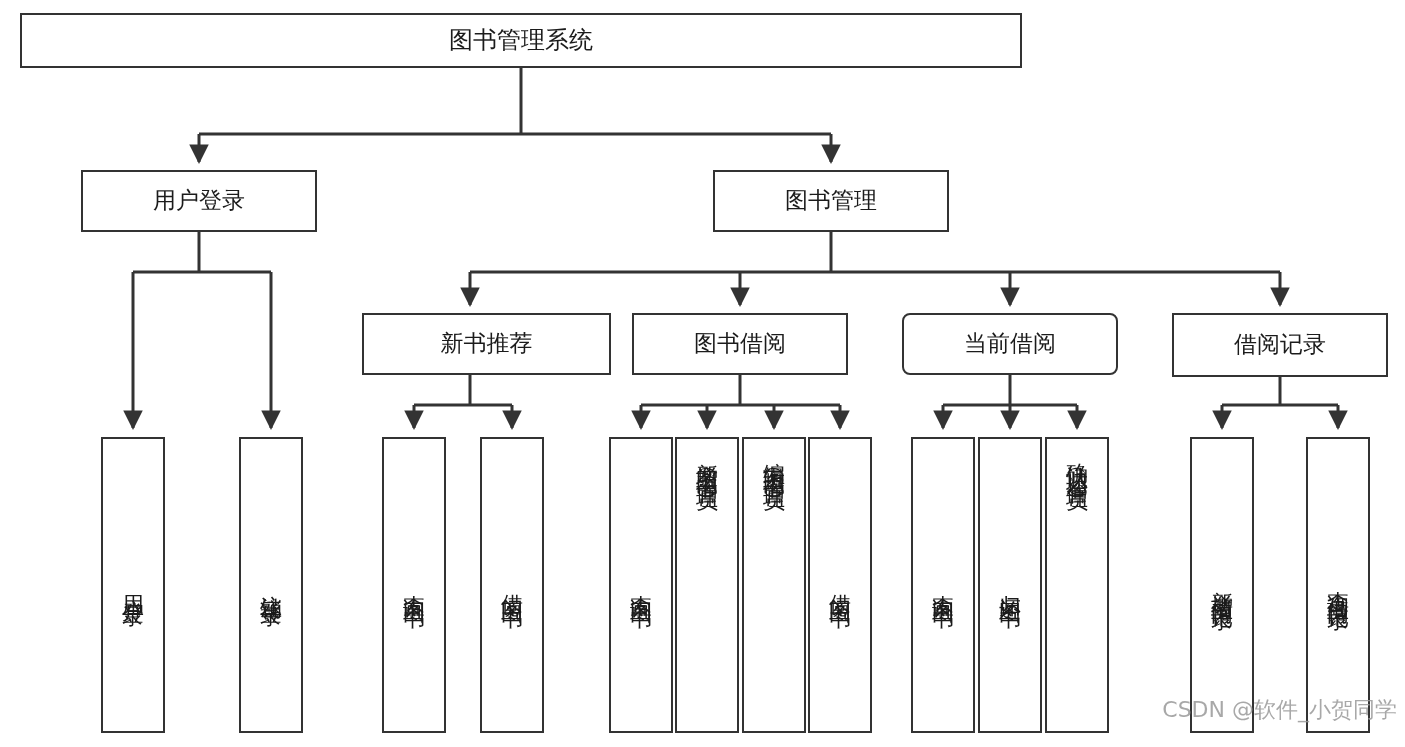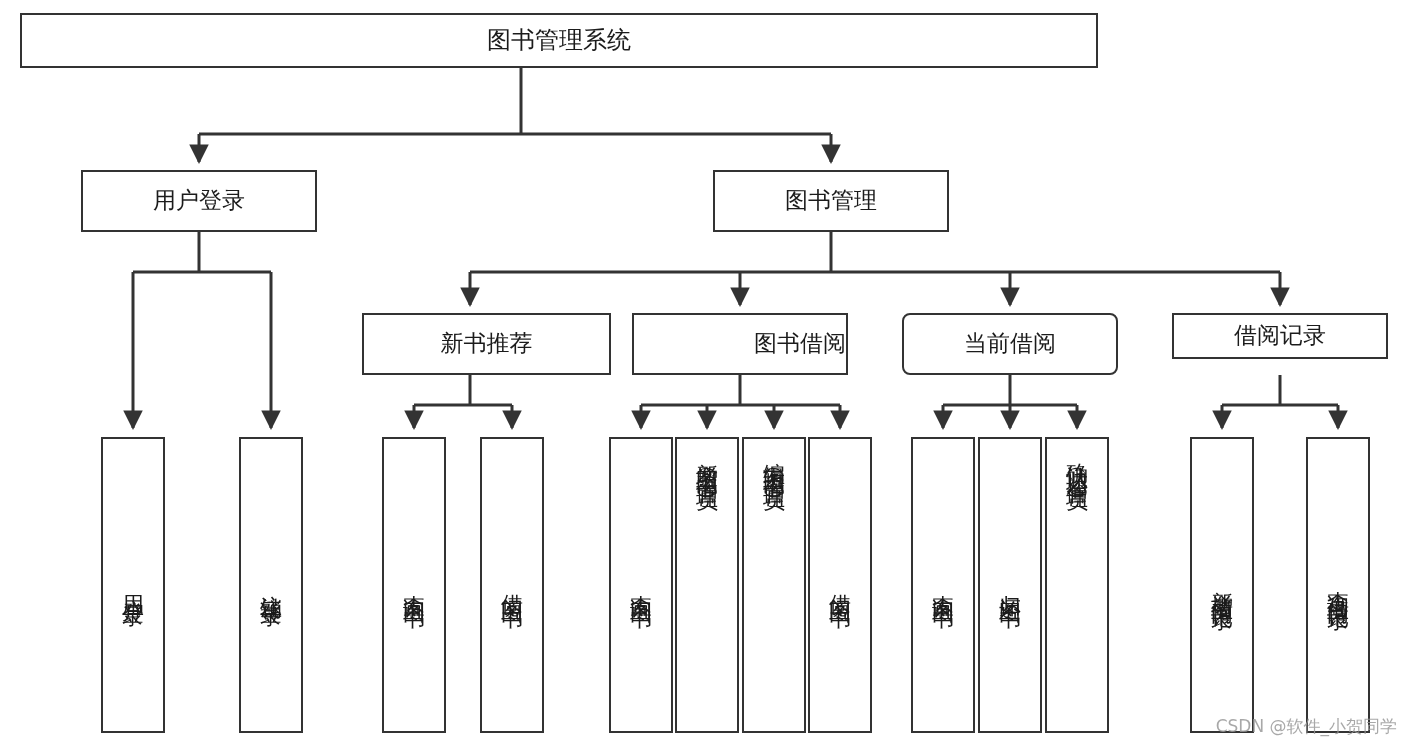--- a/index.html
+++ b/index.html
@@ -65,22 +65,22 @@
     white-space: nowrap;
   }
   
   .node.v.center {
     align-items: center;
     padding-top: 0;
   }
   #watermark {
     position: absolute;
     right: 8px;
-    bottom: 9px;
-    font-size: 17px;
+    bottom: 22px;
+    font-size: 22px;
     color: #9a9a9a;
     opacity: 0.85;
     z-index: 5;
     white-space: nowrap;
   }
 </style>
 </head>
 <body>
 
 <div id="canvas">
@@ -128,41 +128,41 @@
       <path d="M 1010 405 L 1010 428" marker-end="url(#arrow)"></path>
       <path d="M 1077 405 L 1077 428" marker-end="url(#arrow)"></path>
 
       <path d="M 1280 375 L 1280 405"></path>
       <path d="M 1222 405 L 1338 405"></path>
       <path d="M 1222 405 L 1222 428" marker-end="url(#arrow)"></path>
       <path d="M 1338 405 L 1338 428" marker-end="url(#arrow)"></path>
     </g>
   </svg>
 
-  <div class="node h root" style="left:20px; top:13px; width:1078px; height:55px;">
+  <div class="node h root" style="left:20px; top:13px; width:1002px; height:55px;">
     <span class="label">图书管理系统</span>
   </div>
 
   <div class="node h" style="left:81px; top:170px; width:236px; height:62px;">
     <span class="label">用户登录</span>
   </div>
   <div class="node h" style="left:713px; top:170px; width:236px; height:62px;">
     <span class="label">图书管理</span>
   </div>
 
   <div class="node h" style="left:362px; top:313px; width:249px; height:62px;">
     <span class="label">新书推荐</span>
   </div>
-  <div class="node h" style="left:632px; top:313px; width:216px; height:62px;justify-content:flex-end;">
+  <div class="node h" style="left:632px; top:313px; width:216px; height:62px;">
     <span class="label">图书借阅</span>
   </div>
   <div class="node h" style="left:902px; top:313px; width:216px; height:62px;border-radius:8px;">
     <span class="label">当前借阅</span>
   </div>
-  <div class="node h" style="left:1172px; top:313px; width:216px; height:46px;">
+  <div class="node h" style="left:1172px; top:313px; width:216px; height:64px;">
     <span class="label">借阅记录</span>
   </div>
 
   <div class="node v center" style="left:101px; top:437px; width:64px; height:296px;">
     <span class="label">用户登录</span>
   </div>
   <div class="node v center" style="left:239px; top:437px; width:64px; height:296px;">
     <span class="label">注销登录</span>
   </div>
 

